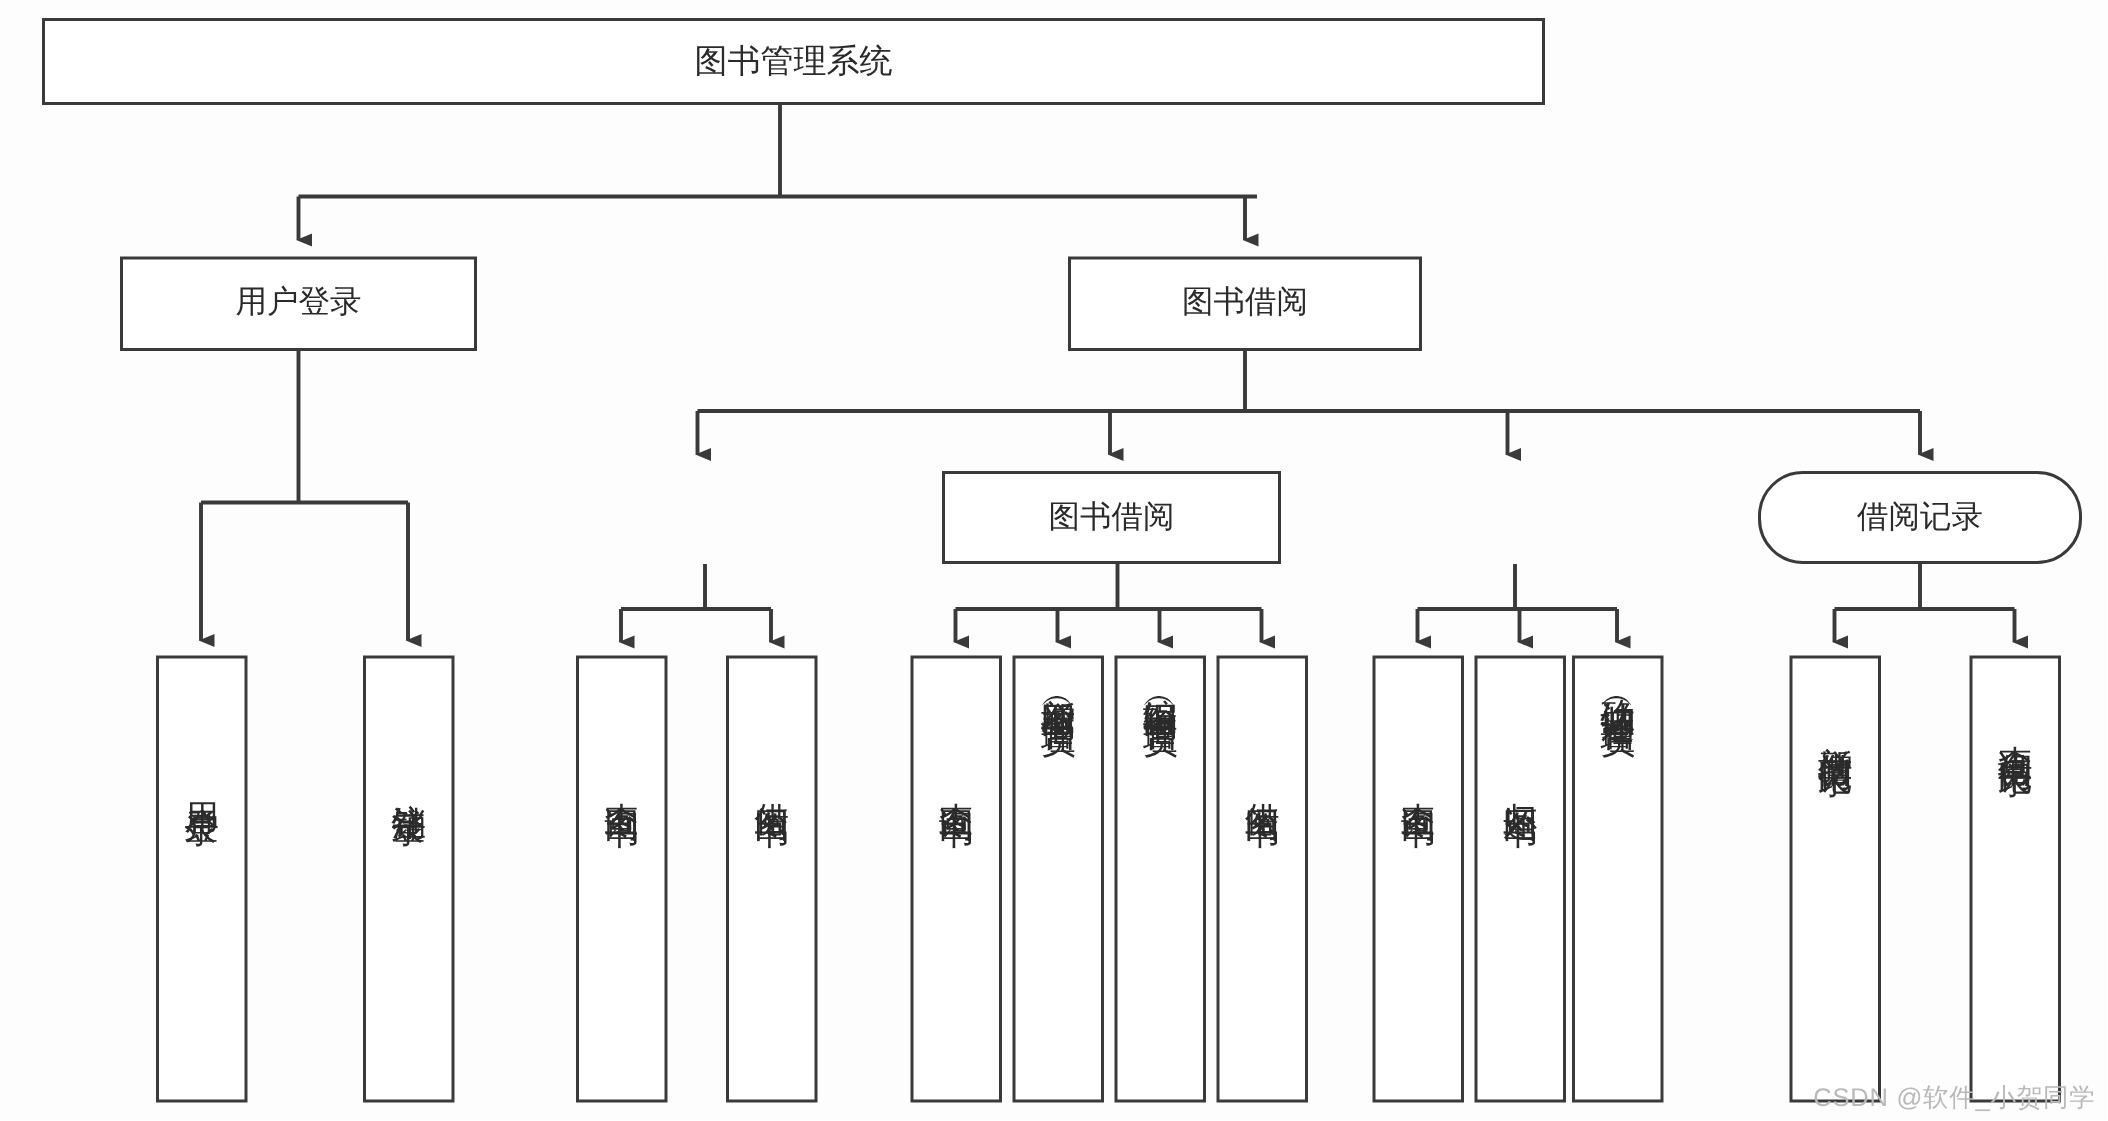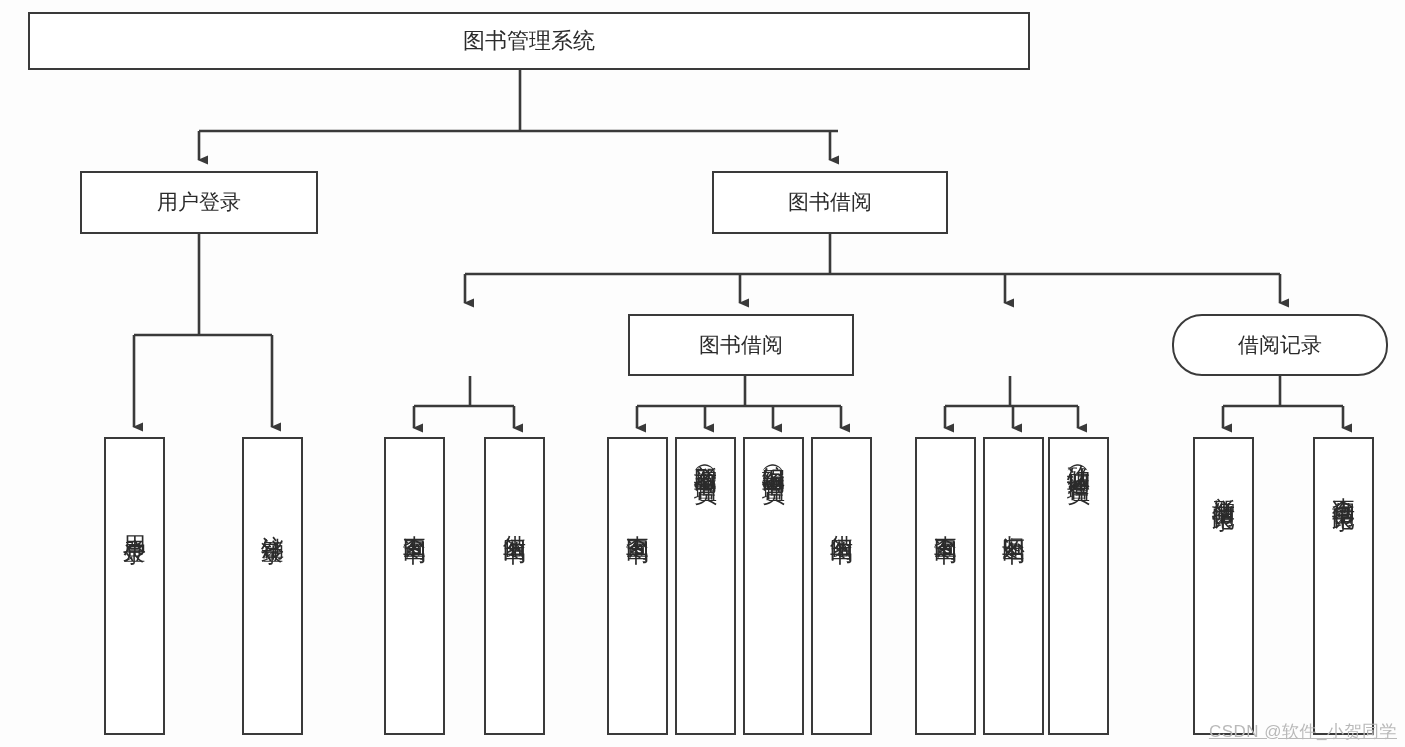--- a/index.html
+++ b/index.html
@@ -65,21 +65,20 @@
   .node.vert.topish .label { margin-top: 8px; }
   .node.vert.tallish .label { margin-top: 40px; }
   .watermark {
     position: absolute;
     right: 8px;
     bottom: 4px;
     font-size: 17px;
     color: #b9b9b9;
     letter-spacing: 0.5px;
     white-space: nowrap;
-    text-decoration: underline;
   }
 </style>
 </head>
 <body>
 
 <div id="canvas">
 
   <svg class="wires" viewBox="0 0 1405 747" xmlns="http://www.w3.org/2000/svg">
     <defs>
       <marker id="arrow" markerWidth="11" markerHeight="11" refX="5" refY="9" orient="auto" markerUnits="userSpaceOnUse">

